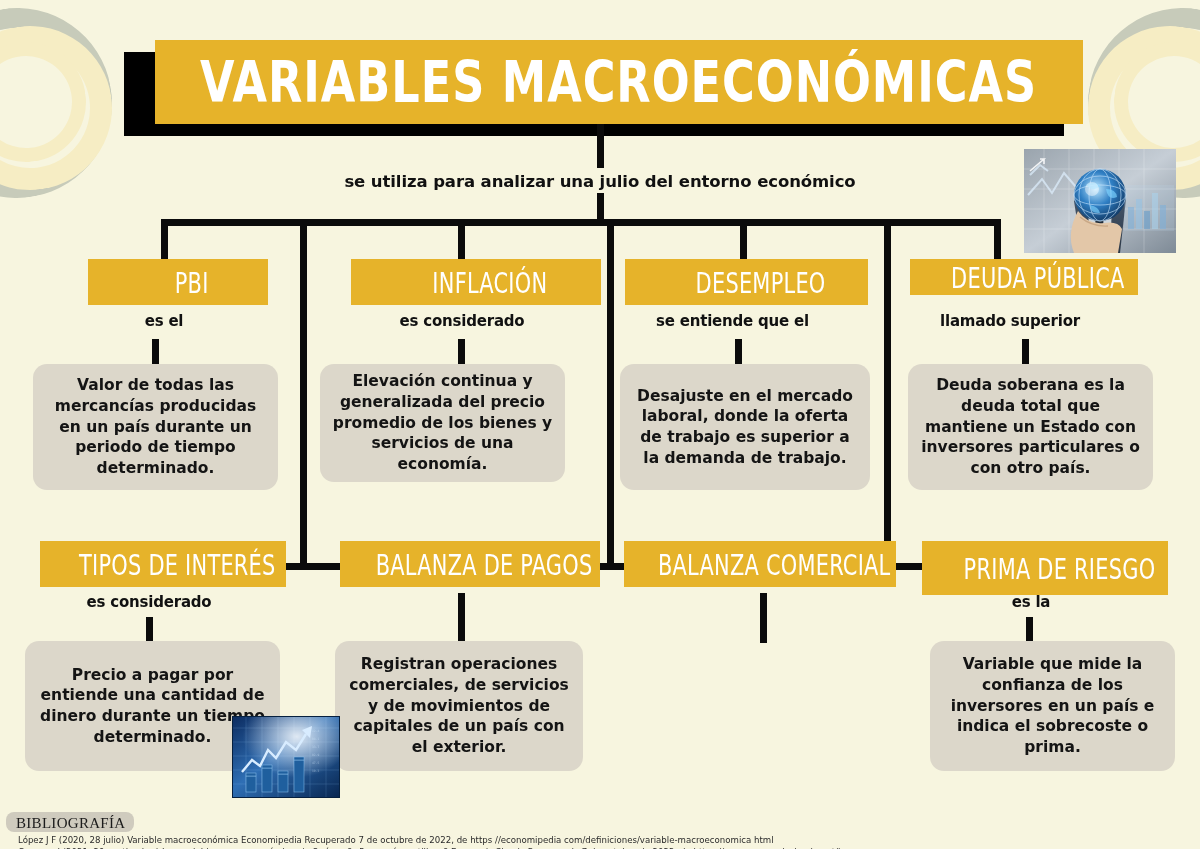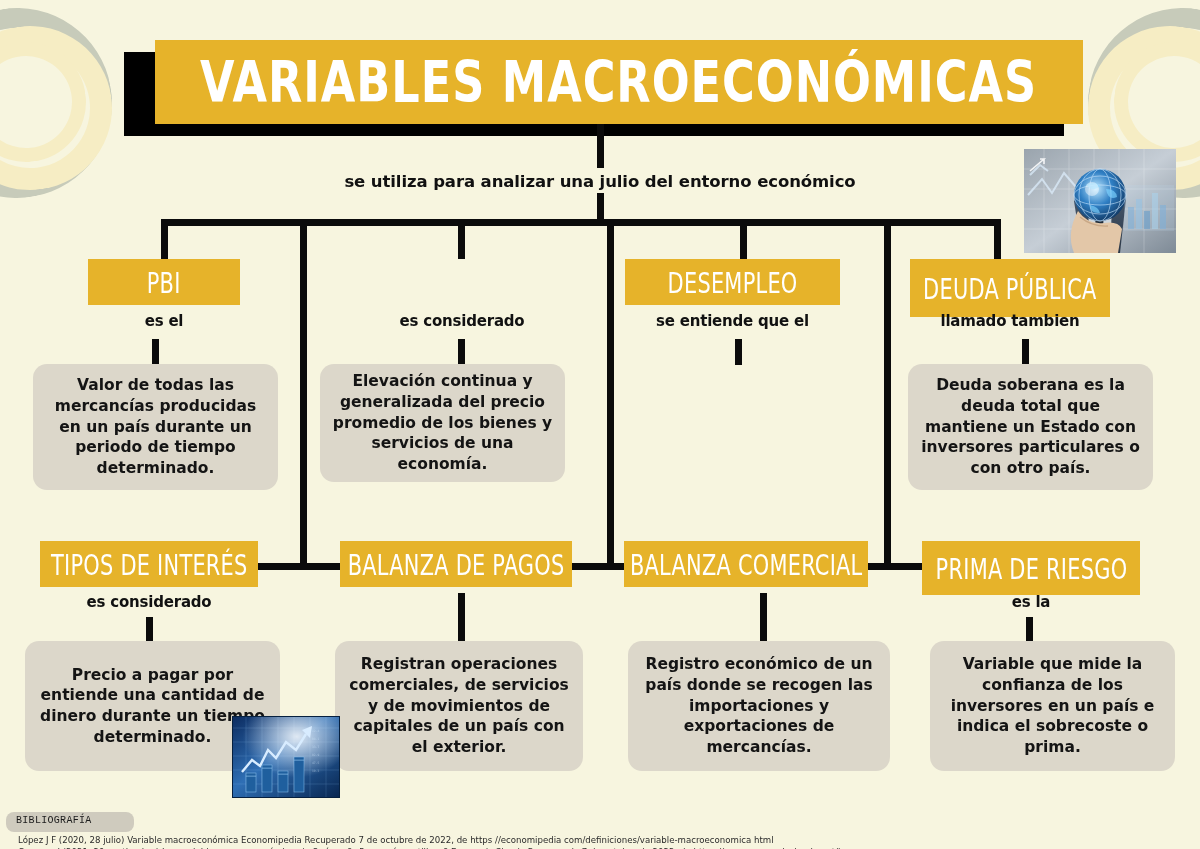--- a/index.html
+++ b/index.html
@@ -50,20 +50,21 @@
   .cat{
     position:absolute;background:#E6B32A;
     display:flex;align-items:center;justify-content:center;
     color:#FFFFFF;
     font-family:"DejaVu Sans Condensed","DejaVu Sans", sans-serif;
     font-weight:400;
     font-size:27px;
     letter-spacing:.3px;
     transform-origin:center;
     white-space:nowrap;
+    padding-left:28px;
   }
   .cat span{display:block;transform:scaleX(0.86) scaleY(1.06);}
 
   
   .cap{
     position:absolute;text-align:center;
     font-size:15px;font-weight:700;color:#111;
     font-family:"DejaVu Sans", sans-serif;
     letter-spacing:-.2px;white-space:nowrap;
   }
@@ -82,22 +83,22 @@
   .photo{position:absolute;overflow:hidden;}
   .photo svg{display:block;width:100%;height:100%;}
 
   
   .bib-pill{
     position:absolute;left:6px;top:812px;width:128px;height:20px;
     background:#CFCBBE;border-radius:8px;
   }
   .bib-label{
     position:absolute;left:16px;top:815px;
-    font-size:10px;font-weight:400;color:#1b1b1b;letter-spacing:.3px;
-    font-family:Liberation Mono, monospace;
+    font-size:15px;font-weight:400;color:#1b1b1b;letter-spacing:.3px;
+    font-family:Liberation Serif, serif;
   }
   .bib-body{
     position:absolute;left:18px;top:834px;width:1170px;
     font-size:8.6px;line-height:1.42;color:#2a2a2a;letter-spacing:0px;
     font-family:"DejaVu Sans", sans-serif;
   }
   .bib-body div{white-space:nowrap;}
 </style>
 </head>
 <body>
@@ -129,39 +130,43 @@
   <div class="ln" style="left:740px;top:219px;width:7px;height:40px;"></div>
   <div class="ln" style="left:994px;top:219px;width:7px;height:40px;"></div>
 
   <div class="ln" style="left:300px;top:219px;width:7px;height:350px;"></div>
   <div class="ln" style="left:607px;top:219px;width:7px;height:350px;"></div>
   <div class="ln" style="left:884px;top:219px;width:7px;height:350px;"></div>
 
   <div class="cat" style="left:88px;top:259px;width:152px;height:46px;">
     <span>PBI</span>
   </div>
+  <div class="cat" style="left:351px;top:259px;width:222px;height:46px;">
+    <span>INFLACIÓN</span>
+  </div>
   <div class="cat" style="left:625px;top:259px;width:215px;height:46px;">
     <span>DESEMPLEO</span>
   </div>
-  <div class="cat" style="left:910px;top:259px;width:200px;height:58px;">
+  <div class="cat" style="left:910px;top:259px;width:200px;height:36px;">
     <span>DEUDA PÚBLICA</span>
   </div>
 
   <div class="cap" style="left:88px;top:312px;width:152px;">es el</div>
   <div class="cap" style="left:351px;top:312px;width:222px;">es considerado</div>
   <div class="cap" style="left:625px;top:312px;width:215px;">se entiende que el</div>
-  <div class="cap" style="left:910px;top:312px;width:200px;">llamado tambien</div>
+  <div class="cap" style="left:910px;top:312px;width:200px;">llamado superior</div>
 
   <div class="ln" style="left:152px;top:339px;width:7px;height:26px;"></div>
   <div class="ln" style="left:458px;top:339px;width:7px;height:26px;"></div>
   <div class="ln" style="left:735px;top:339px;width:7px;height:26px;"></div>
   <div class="ln" style="left:1022px;top:339px;width:7px;height:26px;"></div>
 
   <div class="desc" style="left:33px;top:364px;width:245px;height:126px;">Valor de todas las mercancías producidas en un país durante un periodo de tiempo determinado.</div>
   <div class="desc" style="left:320px;top:364px;width:245px;height:118px;">Elevación continua y generalizada del precio promedio de los bienes y servicios de una economía.</div>
+  <div class="desc" style="left:620px;top:364px;width:250px;height:126px;">Desajuste en el mercado laboral, donde la oferta de trabajo es superior a la demanda de trabajo.</div>
   <div class="desc" style="left:908px;top:364px;width:245px;height:126px;">Deuda soberana es la deuda total que mantiene un Estado con inversores particulares o con otro país.</div>
 
   <div class="ln" style="left:256px;top:563px;width:90px;height:7px;"></div>
   <div class="ln" style="left:568px;top:563px;width:62px;height:7px;"></div>
   <div class="ln" style="left:596px;top:563px;width:36px;height:7px;"></div>
   <div class="ln" style="left:866px;top:563px;width:60px;height:7px;"></div>
 
   <div class="cat" style="left:40px;top:541px;width:218px;height:46px;">
     <span>TIPOS DE INTERÉS</span>
   </div>
@@ -178,21 +183,20 @@
   <div class="cap" style="left:40px;top:593px;width:218px;">es considerado</div>
   <div class="cap" style="left:922px;top:593px;width:218px;">es la</div>
 
   <div class="ln" style="left:146px;top:617px;width:7px;height:26px;"></div>
   <div class="ln" style="left:458px;top:593px;width:7px;height:50px;"></div>
   <div class="ln" style="left:760px;top:593px;width:7px;height:50px;"></div>
   <div class="ln" style="left:1026px;top:617px;width:7px;height:26px;"></div>
 
   <div class="desc" style="left:25px;top:641px;width:255px;height:130px;">Precio a pagar por entiende una cantidad de dinero durante un tiempo determinado.</div>
   <div class="desc" style="left:335px;top:641px;width:248px;height:130px;">Registran operaciones comerciales, de servicios y de movimientos de capitales de un país con el exterior.</div>
-  <div class="desc" style="left:628px;top:641px;width:262px;height:130px;">Registro económico de un país donde se recogen las importaciones y exportaciones de mercancías.</div>
   <div class="desc" style="left:930px;top:641px;width:245px;height:130px;">Variable que mide la confianza de los inversores en un país e indica el sobrecoste o prima.</div>
 
   <div class="photo" style="left:1024px;top:149px;width:152px;height:104px;">
     <svg viewBox="0 0 152 104" preserveAspectRatio="none" aria-hidden="true">
       <defs>
         <linearGradient id="gbg" x1="0" y1="0" x2="1" y2="1">
           <stop offset="0" stop-color="#9aa4ad"></stop>
             <stop offset="0.5" stop-color="#c6ced6"></stop>
             <stop offset="1" stop-color="#7e8a96"></stop>
         </linearGradient>

